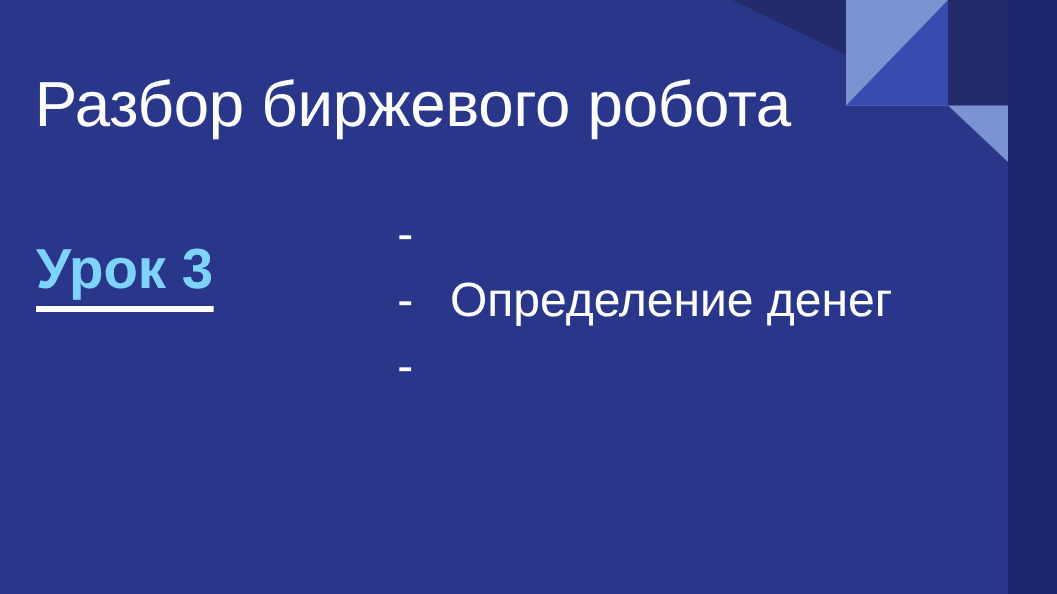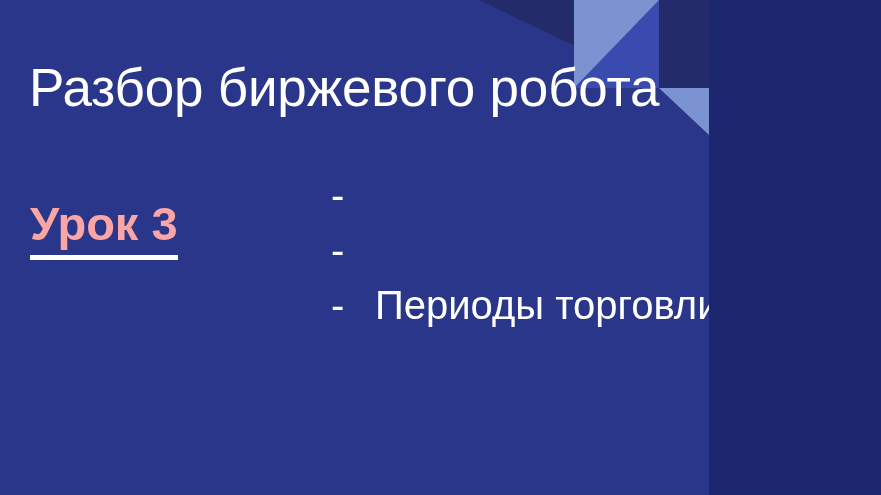--- a/index.html
+++ b/index.html
@@ -5,21 +5,21 @@
   html, body {
     margin: 0;
     padding: 0;
     background: #1d2770;
   }
   body {
     font-family: "Liberation Sans", sans-serif;
   }
   #slide {
     position: relative;
-    width: 709px;
+    width: 840px;
     height: 495px;
     overflow: hidden;
     background: #2a3689;
   }
 
   
   #decor {
     position: absolute;
     top: 0;
     right: 0;
@@ -41,21 +41,21 @@
     white-space: nowrap;
   }
 
   
   #lesson {
     position: absolute;
     left: 30px;
     top: 198px;
     font-size: 47px;
     font-weight: bold;
-    color: #fca5a5;
+    color: #7dd3fc;
     line-height: 1.1;
     white-space: nowrap;
   }
   #lesson .lesson-text {
     display: inline-block;
     padding-bottom: 5px;
     border-bottom: 5px solid #ffffff;
   }
 
   
@@ -107,20 +107,20 @@
   <div id="lesson">
     <span class="lesson-text">Урок 3</span>
   </div>
 
   <ul id="bullets">
     <li>
       <span class="dash">-</span>
     </li>
     <li>
       <span class="dash">-</span>
+      <span class="btext">Определение денег</span>
     </li>
     <li>
       <span class="dash">-</span>
-      <span class="btext">Периоды торговли</span>
     </li>
   </ul>
 
 </div>
 
 </body></html>

